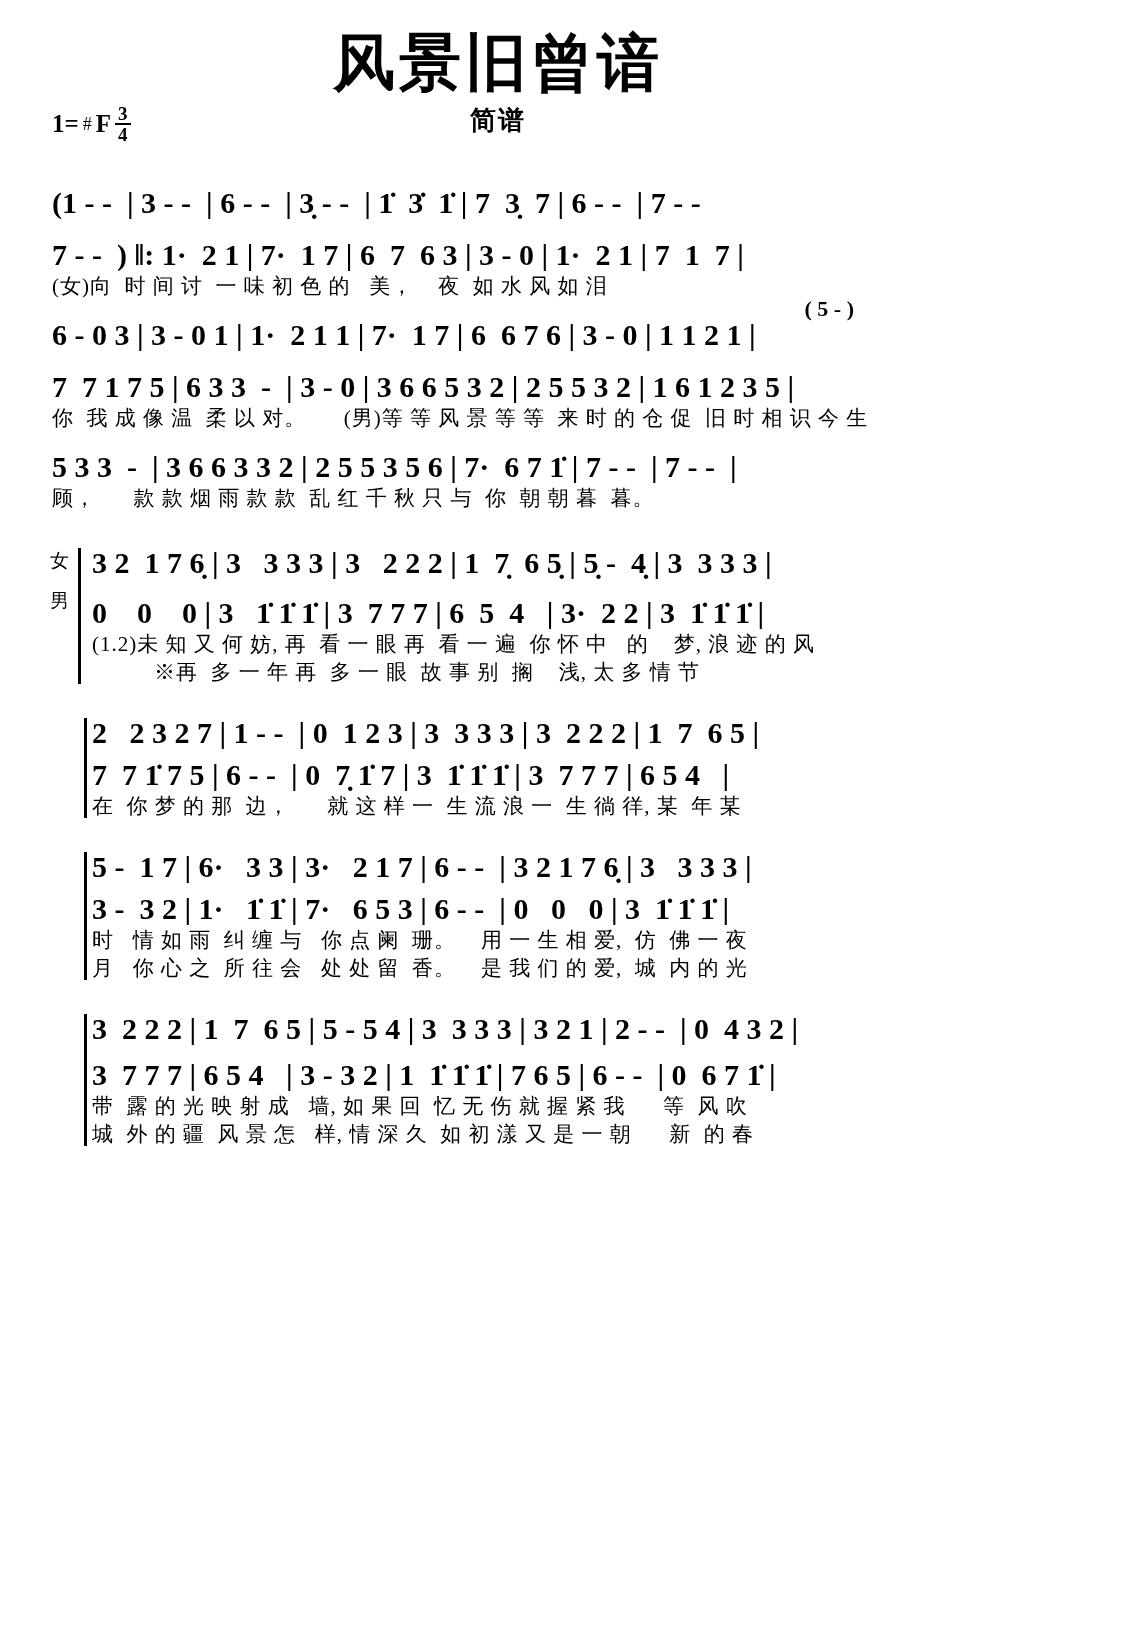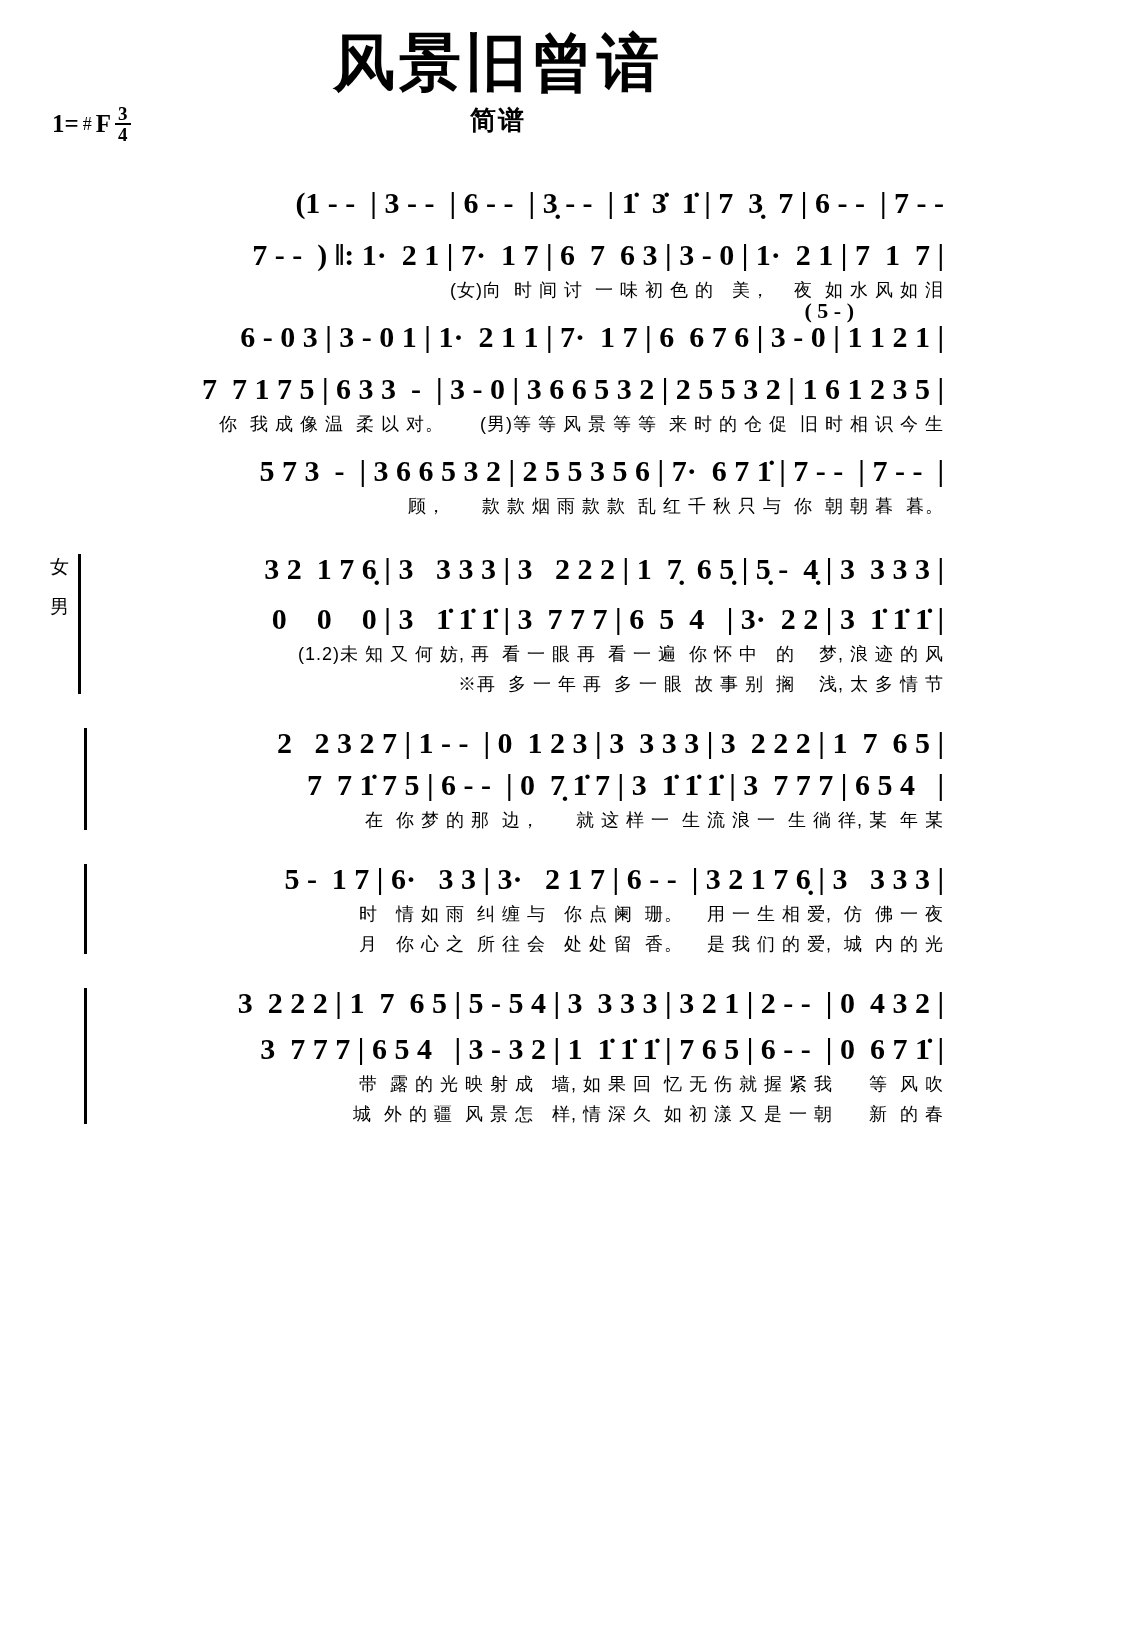--- a/index.html
+++ b/index.html
@@ -47,24 +47,23 @@
   
   .system{position:relative;margin:0 52px;}
   .notes{
     white-space:pre;
     font-family:"Liberation Serif", serif;
     font-weight:bold;
     font-size:30px;
   }
   .lyr{
     white-space:pre;
-    font-family:Liberation Sans, sans-serif;
-    font-size:18px;
+    font-family:Liberation Serif, serif;
+    font-size:21px;
     letter-spacing:1px;
-    margin-top:6px;
   }
   .blk{margin-top:18px;}
   .blk0{margin-top:10px;}
 
   .dual{position:relative;padding-left:40px;}
   .vb{position:absolute;left:26px;top:2px;bottom:2px;width:0;border-left:3px solid #000;}
   .vb2{position:absolute;left:32px;top:2px;bottom:2px;width:0;border-left:3px solid #000;}
   .vvlabel{
     position:absolute;left:-2px;
     font-family:"DejaVu Sans",sans-serif;font-size:19px;font-weight:normal;
@@ -86,21 +85,21 @@
   <div class="keysig">
     <span class="k">1=</span>
       <span class="sharp">#</span>
       <span class="k">F</span>
     <span class="frac">
       <span class="n">3</span>
       <span class="d">4</span>
     </span>
   </div>
 
-  <div class="system" style="margin-top:48px;text-align:right;">
+  <div class="system" style="margin-top:48px;">
 
     <div class="blk0">
       <div class="notes">(1 - -  | 3 - -  | 6 - -  | 3̣ - -  | 1̇  3̇  1̇ | 7  3̣  7 | 6 - -  | 7 - -</div>
     </div>
 
     <div class="blk">
       <div class="notes">7 - -  ) ‖: 1·  2 1 | 7·  1 7 | 6  7  6 3 | 3 - 0 | 1·  2 1 | 7  1  7 |</div>
       <div class="lyr">(女)向  时 间 讨  一 味 初 色 的   美，    夜  如 水 风 如 泪</div>
     </div>
 
@@ -108,21 +107,21 @@
       <div class="notes">6 - 0 3 | 3 - 0 1 | 1·  2 1 1 | 7·  1 7 | 6  6 7 6 | 3 - 0 | 1 1 2 1 |</div>
       <div class="paren-note" style="right:90px;top:-22px;">( 5 - )</div>
     </div>
 
     <div class="blk">
       <div class="notes">7  7 1 7 5 | 6 3 3  -  | 3 - 0 | 3 6 6 5 3 2 | 2 5 5 3 2 | 1 6 1 2 3 5 |</div>
       <div class="lyr">你  我 成 像 温  柔 以 对。      (男)等 等 风 景 等 等  来 时 的 仓 促  旧 时 相 识 今 生</div>
     </div>
 
     <div class="blk">
-      <div class="notes">5 7 3  -  | 3 6 6 5 3 2 | 2 5 5 3 5 6 | 7·  6 7 1̇ | 7 - -  | 7 - -  |</div>
+      <div class="notes">5 3 3  -  | 3 6 6 3 3 2 | 2 5 5 3 5 6 | 7·  6 7 1̇ | 7 - -  | 7 - -  |</div>
       <div class="lyr">顾，      款 款 烟 雨 款 款  乱 红 千 秋 只 与  你  朝 朝 暮  暮。</div>
     </div>
 
     <div class="blk dual" style="margin-top:34px;">
       <div class="vb"></div>
       <div class="vvlabel" style="top:2px;">女</div>
       <div class="vvlabel" style="top:42px;">男</div>
       <div class="notes">3 2  1 7 6̣ | 3   3 3 3 | 3   2 2 2 | 1  7̣  6 5̣ | 5̣ -  4̣ | 3  3 3 3 |</div>
       <div class="notes" style="margin-top:16px;">0    0    0 | 3   1̇ 1̇ 1̇ | 3  7 7 7 | 6  5  4   | 3·  2 2 | 3  1̇ 1̇ 1̇ |</div>
       <div class="lyr">(1.2)未 知 又 何 妨, 再  看 一 眼 再  看 一 遍  你 怀 中   的    梦, 浪 迹 的 风</div>
@@ -132,20 +131,21 @@
     <div class="blk dual" style="margin-top:30px;">
       <div class="vb2"></div>
       <div class="notes">2   2 3 2 7 | 1 - -  | 0  1 2 3 | 3  3 3 3 | 3  2 2 2 | 1  7  6 5 |</div>
       <div class="notes" style="margin-top:8px;">7  7 1̇ 7 5 | 6 - -  | 0  7̣ 1̇ 7 | 3  1̇ 1̇ 1̇ | 3  7 7 7 | 6 5 4   |</div>
       <div class="lyr">在  你 梦 的 那  边，      就 这 样 一  生 流 浪 一  生 徜 徉, 某  年 某</div>
     </div>
 
     <div class="blk dual" style="margin-top:30px;">
       <div class="vb2"></div>
       <div class="notes">5 -  1 7 | 6·   3 3 | 3·   2 1 7 | 6 - -  | 3 2 1 7 6̣ | 3   3 3 3 |</div>
+      <div class="notes" style="margin-top:8px;">3 -  3 2 | 1·   1̇ 1̇ | 7·   6 5 3 | 6 - -  | 0   0   0 | 3  1̇ 1̇ 1̇ |</div>
       <div class="lyr">时   情 如 雨  纠 缠 与   你 点 阑  珊。    用 一 生 相 爱,  仿  佛 一 夜</div>
       <div class="lyr">月   你 心 之  所 往 会   处 处 留  香。    是 我 们 的 爱,  城  内 的 光</div>
     </div>
 
     <div class="blk dual" style="margin-top:30px;">
       <div class="vb2"></div>
       <div class="notes">3  2 2 2 | 1  7  6 5 | 5 - 5 4 | 3  3 3 3 | 3 2 1 | 2 - -  | 0  4 3 2 |</div>
       <div class="notes" style="margin-top:12px;">3  7 7 7 | 6 5 4   | 3 - 3 2 | 1  1̇ 1̇ 1̇ | 7 6 5 | 6 - -  | 0  6 7 1̇ |</div>
       <div class="lyr">带  露 的 光 映 射 成   墙, 如 果 回  忆 无 伤 就 握 紧 我      等  风 吹</div>
       <div class="lyr">城  外 的 疆  风 景 怎   样, 情 深 久  如 初 漾 又 是 一 朝      新  的 春</div>

